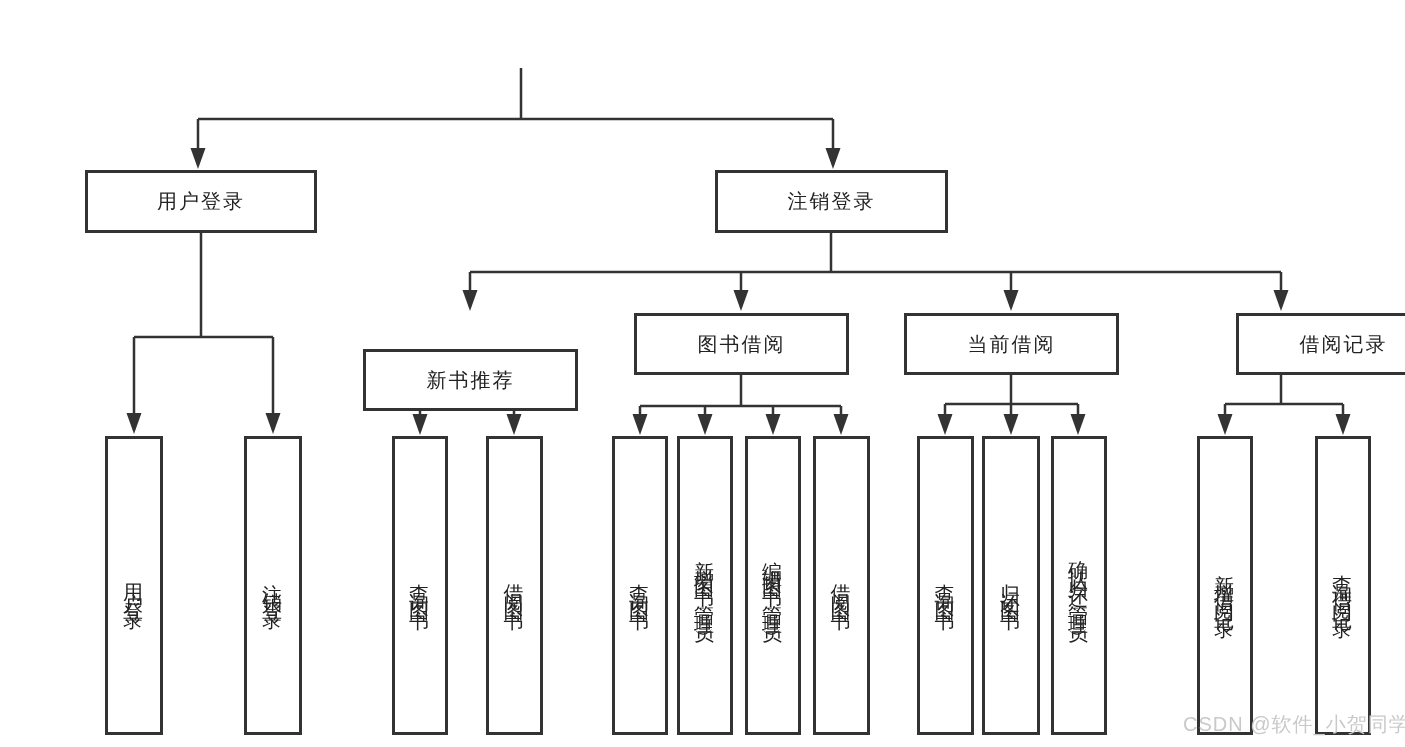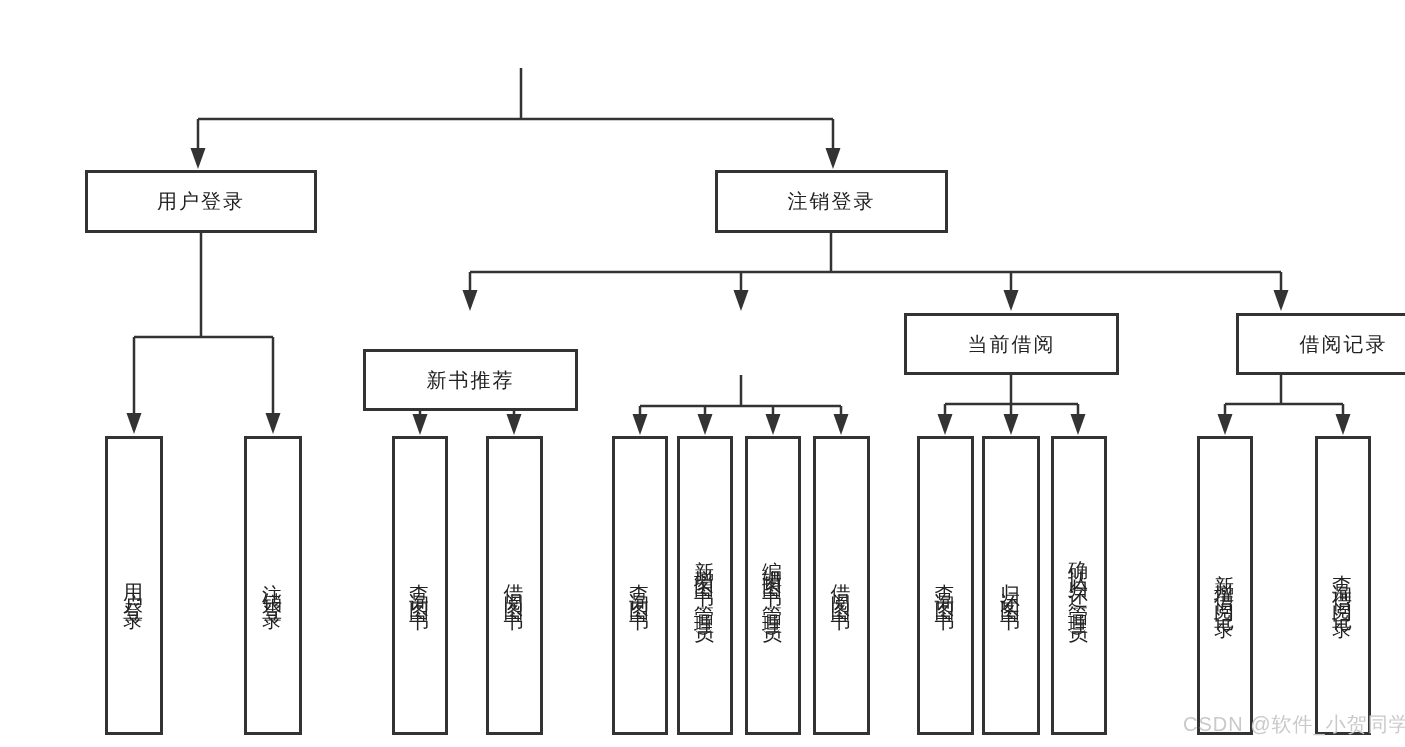--- a/index.html
+++ b/index.html
@@ -115,20 +115,21 @@
       <polygon points="1217.5,414 1232.5,414 1225,435"></polygon>
       <polygon points="1335.5,414 1350.5,414 1343,435"></polygon>
     </g>
   </svg>
 
 
   <div class="box" id="n-userlogin">用户登录</div>
   <div class="box" id="n-bookmgmt">注销登录</div>
 
   <div class="box" id="n-newrec">新书推荐</div>
+  <div class="box" id="n-borrow">图书借阅</div>
   <div class="box" id="n-current">当前借阅</div>
   <div class="box" id="n-records">借阅记录</div>
 
   <div class="vbox" id="l-a1">用户登录</div>
   <div class="vbox" id="l-a2">注销登录</div>
 
   <div class="vbox" id="l-b1">查询图书</div>
   <div class="vbox" id="l-b2">借阅图书</div>
 
   <div class="vbox" id="l-c1">查询图书</div>

